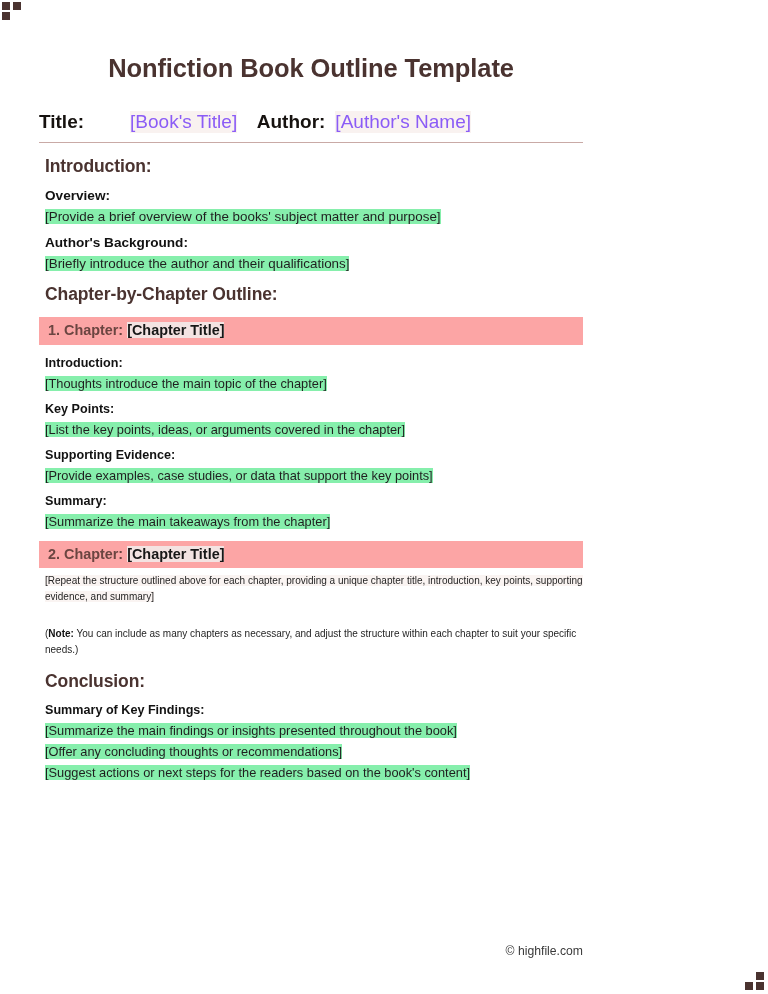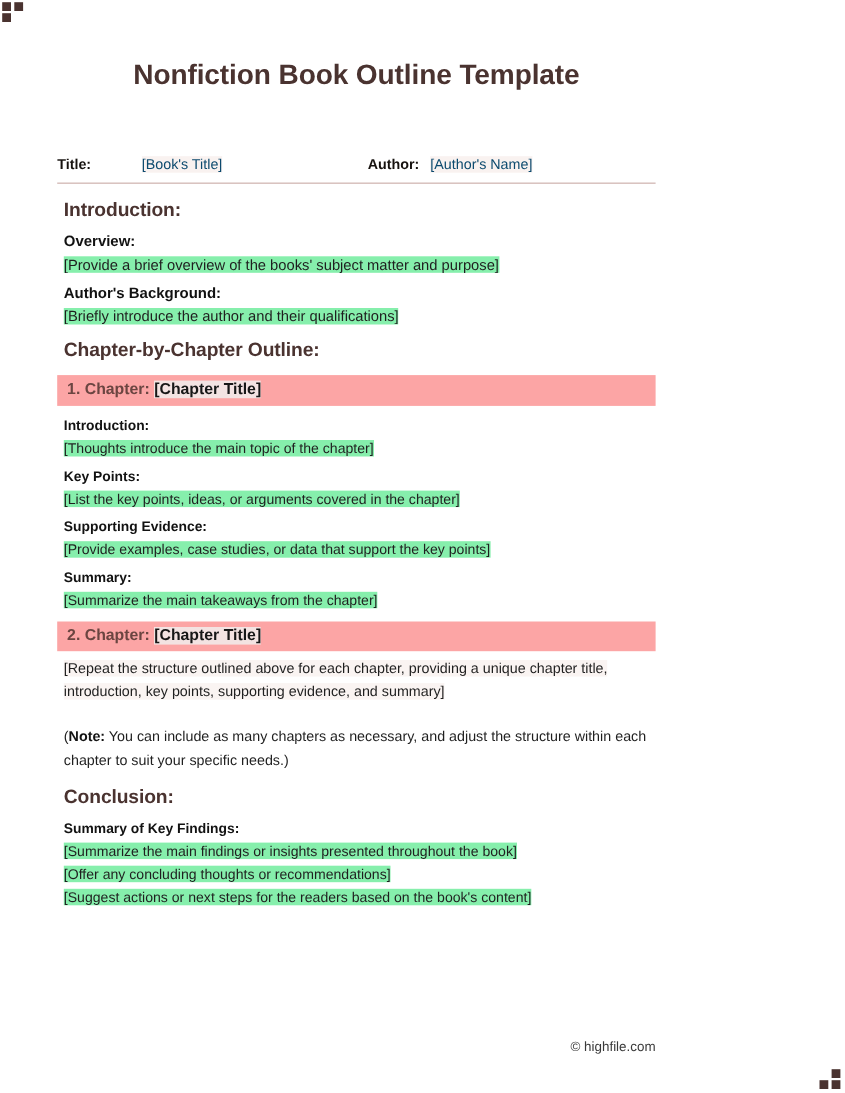--- a/index.html
+++ b/index.html
@@ -33,53 +33,53 @@
   .corner-tl .sq.a { left: 0;   top: 0; }
   .corner-tl .sq.b { left: 11px; top: 0; }
   .corner-tl .sq.c { left: 0;   top: 10px; }
   .corner-br .sq.a { right: 0;   bottom: 0; }
   .corner-br .sq.b { right: 11px; bottom: 0; }
   .corner-br .sq.c { right: 0;   bottom: 10px; }
 
   
   .page {
     position: absolute;
-    top: 0; left: 16px;
+    top: 0; left: 3px;
     width: 616px;
     height: 994px;
     box-sizing: border-box;
     padding: 0 36px;
   }
 
   .doc-title {
     text-align: center;
     font-size: 25.5px;
     font-weight: bold;
     color: #4a3330;
     letter-spacing: -0.1px;
     margin: 0;
     padding-top: 54px;
   }
 
   
   .meta-row {
     display: flex;
     align-items: flex-end;
-    margin-top: 59px;
+    margin-top: 28px;
     padding-bottom: 9px;
     border-bottom: 1.3px solid #c9aaa6;
-    font-size: 13px;
+    font-size: 19px;
   }
   .meta-label {
     font-weight: bold;
     color: #16120f;
     white-space: nowrap;
   }
   .meta-value {
-    color: #0c4a6e;
+    color: #8b5cf6;
     background: #f9f2f0;
     white-space: nowrap;
   }
   .meta-left  { display: flex; align-items: baseline; }
   .meta-left .meta-value  { margin-left: 46px; }
   .meta-right { display: flex; align-items: baseline; margin-left: auto; margin-right: 112px; }
   .meta-right .meta-value { margin-left: 10px; }
 
   
   .section-heading {
@@ -122,21 +122,21 @@
   .chapter-bar .ch-label {
     color: #6b4541;
   }
   .chapter-bar .ch-value {
     color: #171717;
     background: #f3e3e2;
   }
 
   
   .para {
-    font-size: 13px;
+    font-size: 10px;
     color: #1f1f1f;
     line-height: 1.62;
     margin: 5px 0 0 6px;
     max-width: 672px;
   }
   .para .hl { background: #faf4f2; }
   .para.note {
     margin-top: 20px;
   }
   .para.note b { font-weight: bold; color: #121212; }

